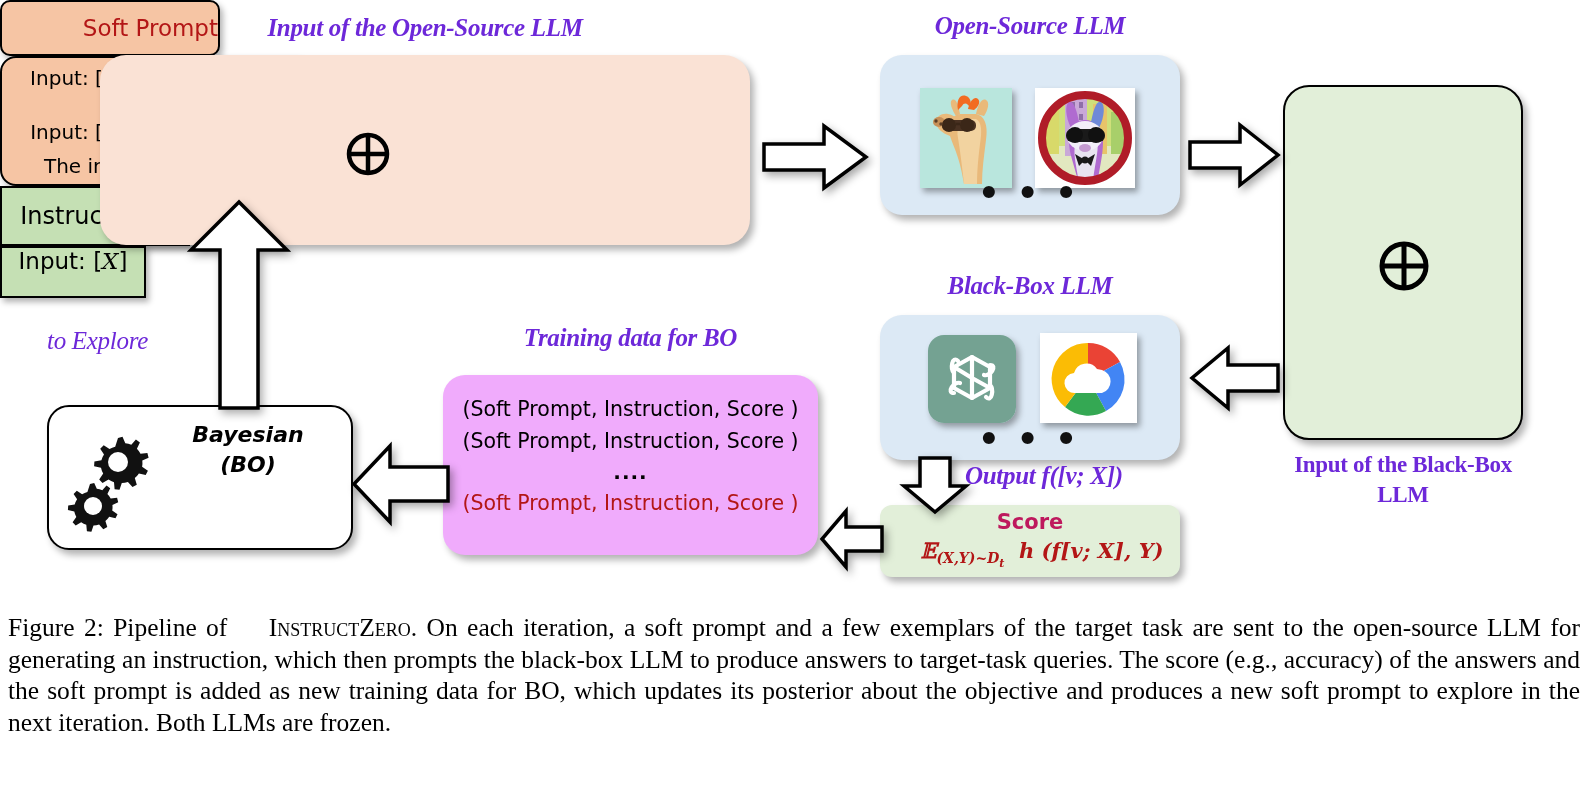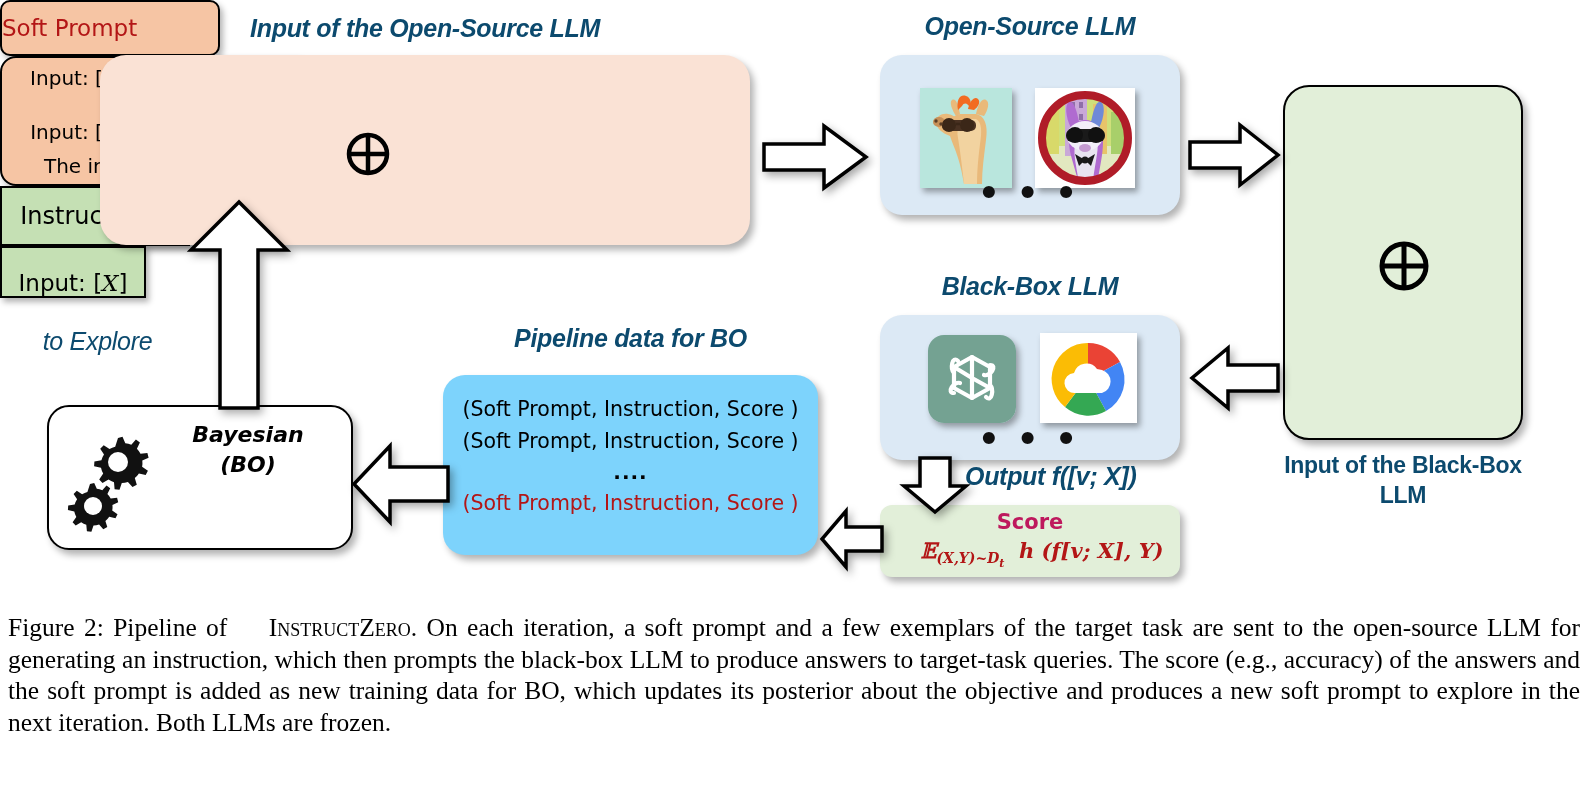--- a/index.html
+++ b/index.html
@@ -2,32 +2,32 @@
 <html><head>
 <meta charset="utf-8">
 <style>
   html,body{margin:0;padding:0;background:#ffffff;}
   body{width:1588px;height:812px;position:relative;overflow:hidden;
        font-family:"Liberation Sans",sans-serif;color:#000;}
   .fig{position:absolute;left:0;top:0;width:1588px;height:600px;}
 
   
   .lbl{position:absolute;font-weight:bold;font-style:italic;
-       font-family:Liberation Sans, sans-serif;color:#0c4a6e;
+       font-family:Liberation Serif, serif;color:#6d28d9;
        text-align:center;letter-spacing:-0.3px;white-space:nowrap;}
   .panel{position:absolute;box-sizing:border-box;
          box-shadow:4px 5px 7px rgba(0,0,0,.30);}
 
   
   #p-input-os{left:100px;top:55px;width:650px;height:190px;
       background:#fae2d5;border-radius:26px;}
   #sp-box{left:117px;top:128px;width:216px;height:52px;
       background:#f6c5a4;border-radius:10px;border:2.5px solid #000;
       box-shadow:3px 4px 6px rgba(0,0,0,.3);
-      display:flex;align-items:center;justify-content:flex-start;
+      display:flex;align-items:center;justify-content:flex-end;
       color:#b31616;font-size:23px;font-family:"DejaVu Sans",sans-serif;}
   #oplus1{left:344px;top:130px;width:48px;height:48px;}
   #ex-box{left:400px;top:80px;width:310px;height:130px;
       background:#f6c5a4;border-radius:16px;border:2.5px solid #000;
       box-shadow:3px 4px 6px rgba(0,0,0,.3);
       padding-top:6px;box-sizing:border-box;}
   .exline{text-align:center;font-size:20px;line-height:28px;
       font-family:"DejaVu Sans",sans-serif;color:#000;}
   .exline .kv{display:inline-block;width:132px;text-align:left;}
   .it{font-style:italic;font-family:"DejaVu Serif",serif;}
@@ -48,26 +48,26 @@
       background:#e2efd9;border-radius:26px;border:2.5px solid #000;}
   #instr-box{left:1310px;top:127px;width:186px;height:56px;
       background:#c5e0b4;border:2.5px solid #000;
       box-shadow:3px 4px 6px rgba(0,0,0,.3);
       display:flex;align-items:center;justify-content:center;font-size:24px;
       font-family:"DejaVu Sans",sans-serif;}
   #oplus2{left:1376px;top:238px;width:56px;height:56px;}
   #inx-box{left:1330px;top:340px;width:142px;height:48px;
       background:#c5e0b4;border:2.5px solid #000;
       box-shadow:3px 4px 6px rgba(0,0,0,.3);
-      display:flex;align-items:flex-end;justify-content:center;font-size:23px;
+      display:flex;align-items:flex-start;justify-content:center;font-size:23px;
       font-family:"DejaVu Sans",sans-serif;}
 
   
   #p-train{left:443px;top:375px;width:375px;height:180px;
-      background:#7dd3fc;border-radius:22px;}
+      background:#f0abfc;border-radius:22px;}
   .trline{text-align:center;font-size:20.5px;line-height:32px;
       font-family:"DejaVu Sans",sans-serif;color:#000;}
   .trline.red{color:#b31616;}
 
   
   #p-bo{left:47px;top:405px;width:306px;height:145px;
       background:#ffffff;border-radius:22px;border:2.5px solid #000;}
   #bo-text{position:absolute;left:150px;top:420px;width:196px;
       text-align:center;font-weight:bold;font-style:italic;font-size:22px;
       line-height:30px;font-family:"DejaVu Sans",sans-serif;}
@@ -96,21 +96,21 @@
 <body>
 
 <div class="fig">
 
   <div class="lbl" style="left:100px;top:14px;width:650px;font-size:25px;">Input of the Open-Source LLM</div>
 
   <div class="lbl" style="left:880px;top:272px;width:300px;font-size:25px;">Black-Box LLM</div>
 
   <div class="lbl" style="left:880px;top:12px;width:300px;font-size:25px;">Open-Source  LLM</div>
 
-  <div class="lbl" style="left:443px;top:324px;width:375px;font-size:25px;">Pipeline data for BO</div>
+  <div class="lbl" style="left:443px;top:324px;width:375px;font-size:25px;">Training data for BO</div>
 
   <div class="panel" id="p-input-os"></div>
 
   <div id="sp-box">
     <span>Soft Prompt</span>
   </div>
 
   <svg id="oplus1" class="arrow" viewBox="0 0 48 48" width="48" height="48">
     <circle cx="24" cy="24" r="19" fill="none" stroke="#000" stroke-width="4.5"></circle>
     <line x1="24" y1="3" x2="24" y2="45" stroke="#000" stroke-width="4.5"></line>

